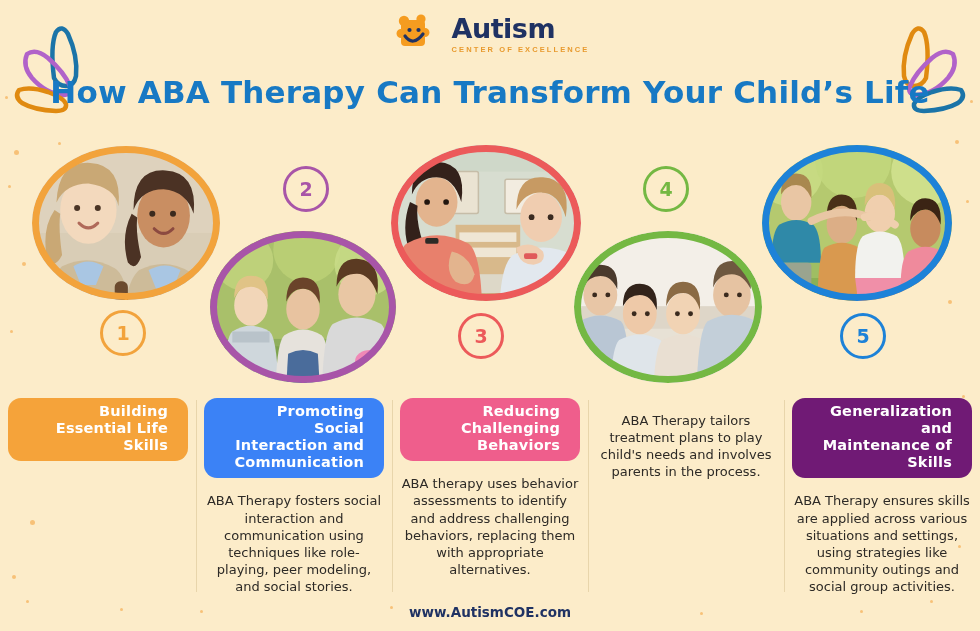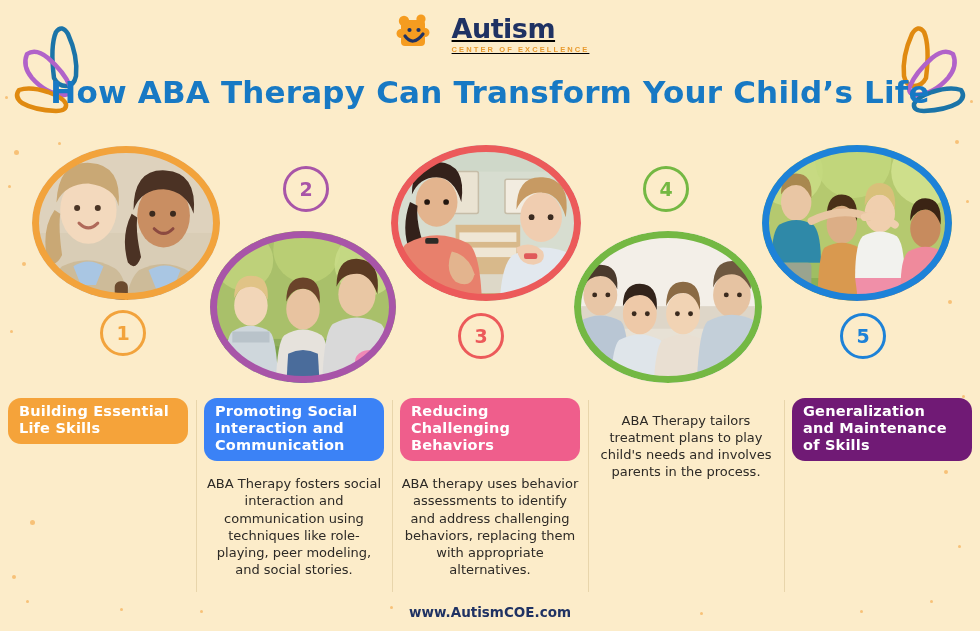--- a/index.html
+++ b/index.html
@@ -11,21 +11,21 @@
   }
   
   .speck { position:absolute; background:#f5b35c; border-radius:50%; opacity:.75; }
 
   
   .doodle { position:absolute; }
 
   
   .logo-wrap {
     position:absolute; left:0; right:0; top:14px;
-    display:flex; justify-content:center; align-items:center; gap:17px;text-decoration:underline;
+    display:flex; justify-content:center; align-items:center; gap:17px;
   }
   .logo-mark { width:44px; height:40px; position:relative; flex:0 0 auto; }
   .logo-text { display:flex; flex-direction:column; align-items:flex-start; }
   .logo-title {
     font-family:"DejaVu Sans", sans-serif;
     font-size:27px; font-weight:bold; color:#1f3263; line-height:1;
     letter-spacing:-.5px;
   }
   .logo-sub {
     font-family:"Liberation Sans", sans-serif;
@@ -57,21 +57,21 @@
     border:3px solid #000; background:transparent;
     display:flex; align-items:center; justify-content:center;
     font-family:"DejaVu Sans", sans-serif;
     font-size:19px; font-weight:bold;
   }
 
   
   .cards { position:absolute; left:0; top:398px; width:980px; height:195px; display:flex; }
   .card { width:196px; padding:0 8px; display:flex; flex-direction:column; align-items:center; }
   .badge {
-    border-radius:13px; padding:5px 11px 7px; text-align:left;
+    border-radius:13px; padding:5px 20px 7px; text-align:right;
     font-family:"DejaVu Sans", sans-serif;
     font-size:14.5px; font-weight:bold; color:#ffffff; line-height:1.18;
     letter-spacing:.2px;
     max-width:182px;
   }
   .body-text {
     margin-top:14px; text-align:center;
     font-family:"DejaVu Sans", sans-serif;
     font-size:13px; color:#2d2a26; line-height:1.32;
   }
@@ -320,20 +320,21 @@
     </div>
     <div class="card">
       <div class="badge" style="background:#ef5e8c"><span>Reducing Challenging Behaviors</span></div>
       <div class="body-text">ABA therapy uses behavior assessments to identify and address challenging behaviors, replacing them with appropriate alternatives.</div>
     </div>
     <div class="card">
       <div class="body-text">ABA Therapy tailors treatment plans to play child's needs and involves parents in the process.</div>
     </div>
     <div class="card">
       <div class="badge" style="background:#701a75"><span>Generalization and Maintenance of Skills</span></div>
+      <div class="body-text">ABA Therapy ensures skills are applied across various situations and settings, using strategies like community outings and social group activities.</div>
     </div>
   </div>
 
 <div class="footer">www.AutismCOE.com</div>
 
 <div class="divider" style="left: 196px;"></div>
 <div class="divider" style="left: 392px;"></div>
 <div class="divider" style="left: 588px;"></div>
 <div class="divider" style="left: 784px;"></div>
 

